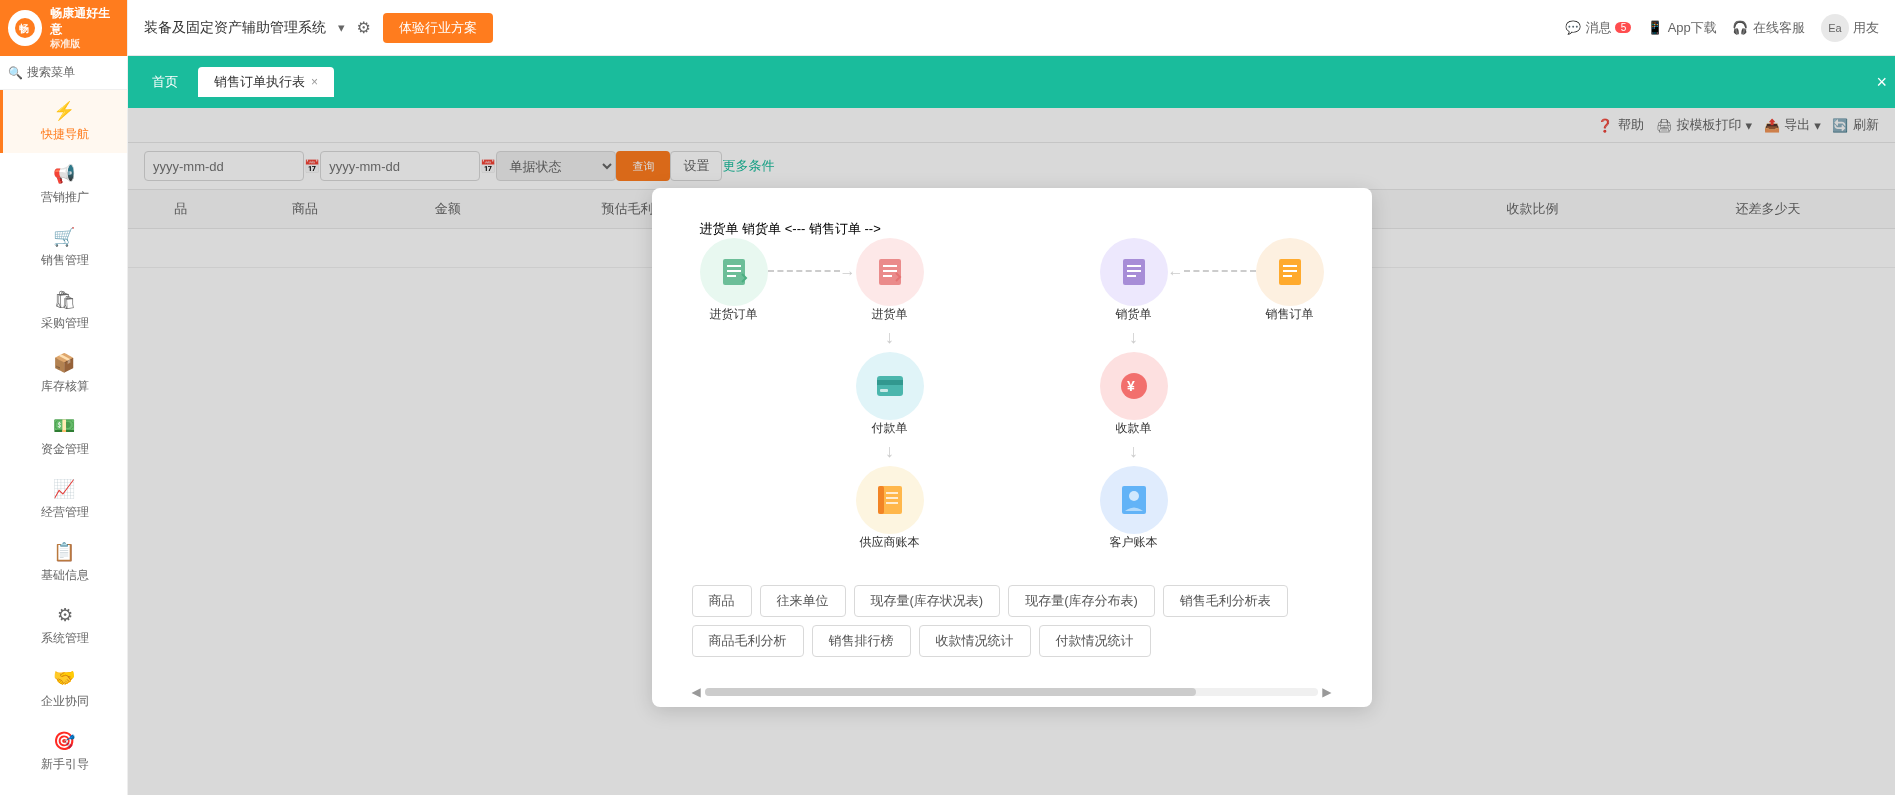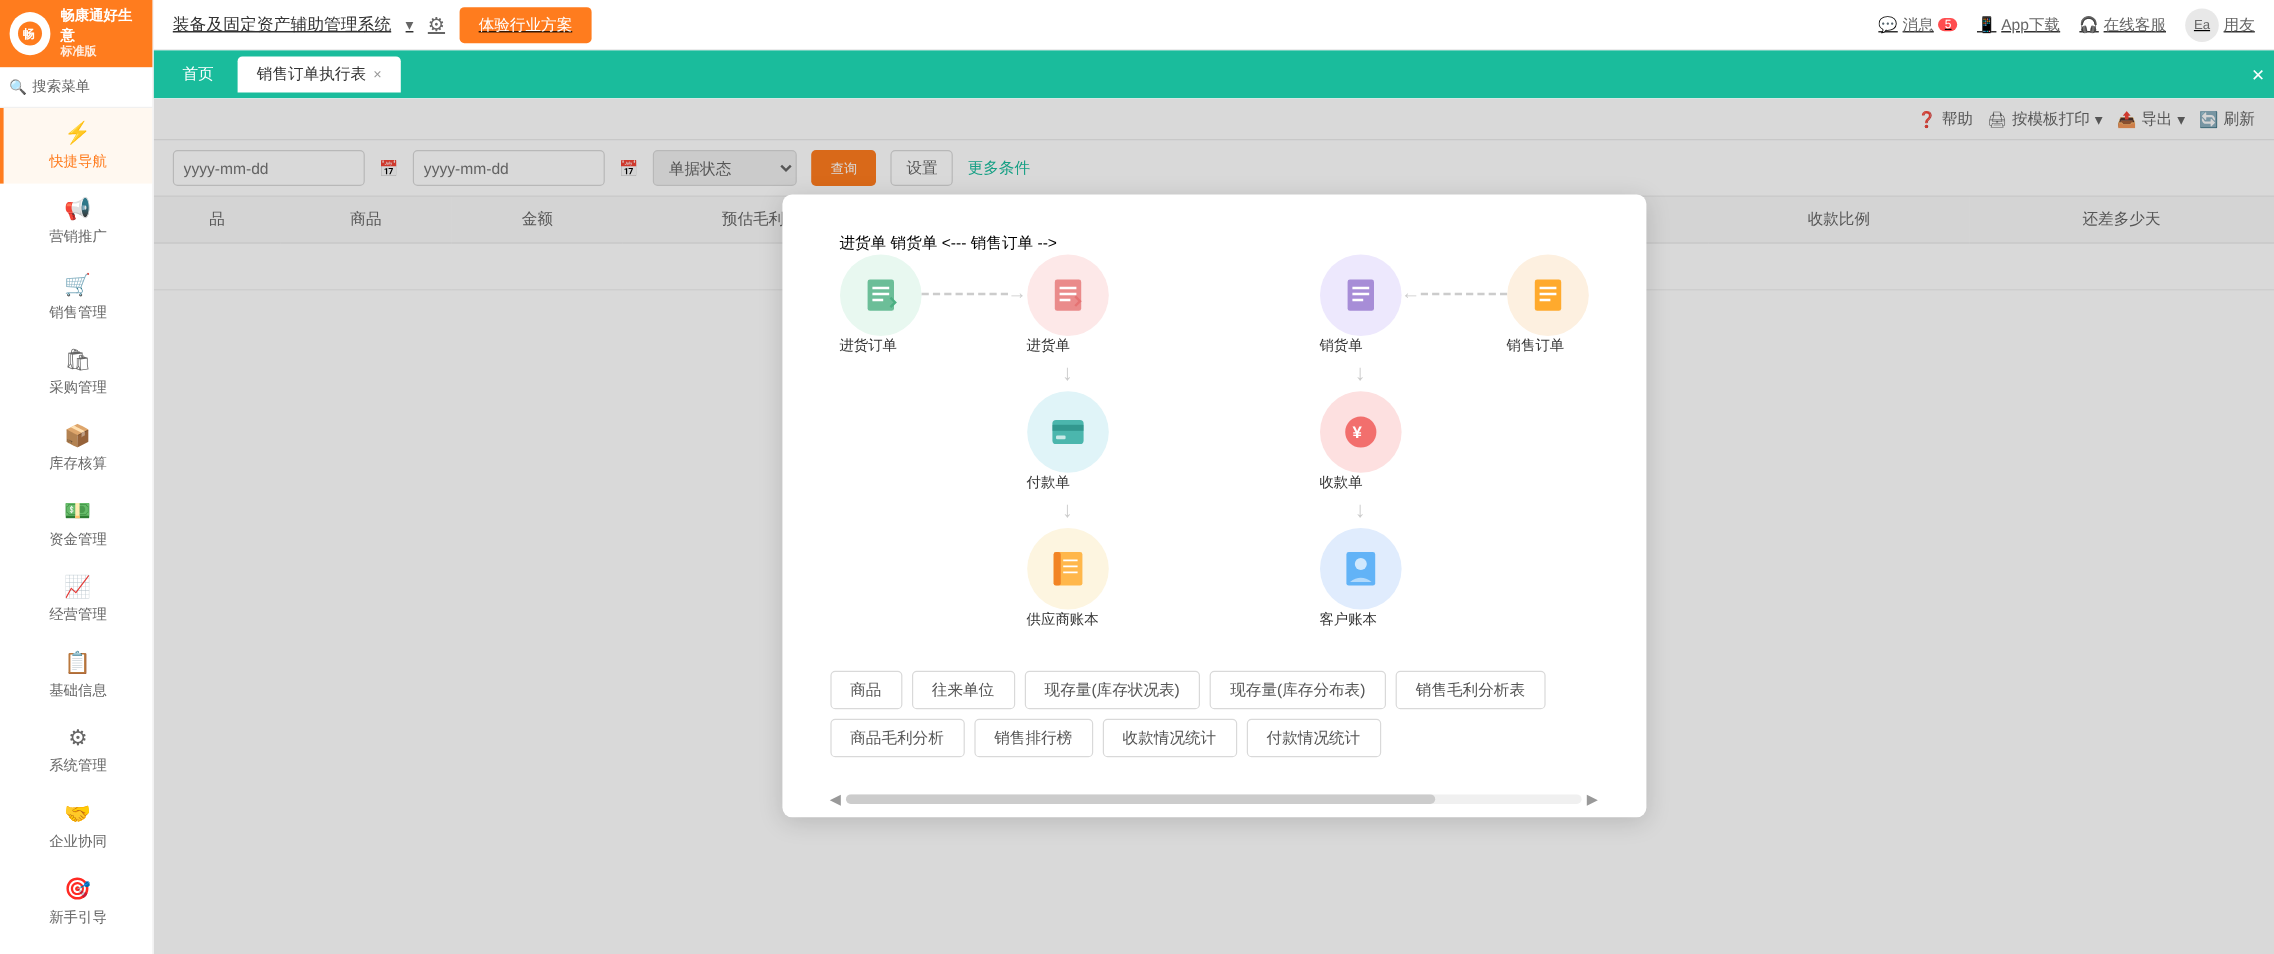--- a/index.html
+++ b/index.html
@@ -16,45 +16,45 @@
     .sidebar-search { padding: 8px; border-bottom: 1px solid #f0f0f0; display: flex; align-items: center; gap: 4px; color: #666; font-size: 12px; cursor: pointer; }
     .sidebar-nav { flex: 1; overflow-y: auto; }
     .sidebar-item { display: flex; flex-direction: column; align-items: center; padding: 10px 4px; cursor: pointer; color: #666; font-size: 12px; gap: 4px; border-left: 3px solid transparent; }
     .sidebar-item.active { background: #fff8f0; color: #ff7c1e; border-left-color: #ff7c1e; }
     .sidebar-item-icon { font-size: 18px; }
 
     
     .main { flex: 1; display: flex; flex-direction: column; overflow: hidden; }
 
     
-    .topbar { height: 42px; background: #fff; border-bottom: 1px solid #e8e8e8; display: flex; align-items: center; padding: 0 16px; gap: 12px; text-decoration: underline; }
+    .topbar { height: 56px; background: #fff; border-bottom: 1px solid #e8e8e8; display: flex; align-items: center; padding: 0 16px; gap: 12px; }
     .topbar-dropdown { color: #666; cursor: pointer; }
     .topbar-gear { color: #666; cursor: pointer; font-size: 16px; }
     .topbar-btn { background: #ff7c1e; color: #fff; border: none; padding: 6px 16px; border-radius: 4px; cursor: pointer; font-size: 13px; }
     .topbar-right { display: flex; align-items: center; gap: 16px; color: #666; font-size: 13px; }
     .topbar-right-item { display: flex; align-items: center; gap: 4px; cursor: pointer; }
     .badge { background: #ff4d4f; color: #fff; font-size: 10px; border-radius: 8px; padding: 0 5px; min-width: 16px; text-align: center; }
     .avatar { width: 28px; height: 28px; background: #e8e8e8; border-radius: 50%; display: flex; align-items: center; justify-content: center; font-size: 11px; color: #666; }
 
     
-    .tabbar { background: #1abc9c; display: flex; align-items: center; height: 40px; padding: 0 8px; gap: 4px; }
+    .tabbar { background: #1abc9c; display: flex; align-items: center; height: 52px; padding: 0 8px; gap: 4px; }
     .tab { padding: 6px 16px; border-radius: 4px 4px 0 0; cursor: pointer; font-size: 13px; display: flex; align-items: center; gap: 6px; }
     .tab.home { background: transparent; color: #fff; }
     .tab.active { background: #fff; color: #333; }
     .tab-close { color: #999; font-size: 12px; cursor: pointer; }
 
     
     .content-area { flex: 1; overflow: hidden; position: relative; background: #f5f7fa; }
 
     
     .content-toolbar { background: #fff; padding: 8px 16px; display: flex; align-items: center; gap: 12px; border-bottom: 1px solid #e8e8e8; }
     .toolbar-btn { display: flex; align-items: center; gap: 4px; color: #666; cursor: pointer; font-size: 13px; }
 
     
-    .filter-bar { background: #fff; padding: 8px 16px; display: flex; align-items: center; gap: 12px; border-bottom: 1px solid #e8e8e8; flex-wrap: wrap; }
+    .filter-bar { background: #fff; padding: 8px 16px; display: flex; align-items: center; border-bottom: 1px solid #e8e8e8; flex-wrap: wrap; }
     .filter-input { border: 1px solid #d9d9d9; border-radius: 4px; padding: 4px 8px; font-size: 13px; height: 30px; width: 160px; color: #bbb; }
     .filter-select { border: 1px solid #d9d9d9; border-radius: 4px; padding: 4px 8px; font-size: 13px; height: 30px; width: 120px; color: #666; }
     .filter-btn-query { background: #ff7c1e; color: #fff; border: none; padding: 4px 16px; border-radius: 4px; cursor: pointer; font-size: 11px; height: 30px; }
     .filter-btn-set { background: #fff; color: #666; border: 1px solid #d9d9d9; padding: 4px 12px; border-radius: 4px; cursor: pointer; font-size: 13px; height: 30px; }
     .filter-more { color: #1abc9c; cursor: pointer; font-size: 13px; }
     .calendar-icon { color: #999; cursor: pointer; }
 
     
     .table-container { background: #fff; margin: 0; overflow: auto; }
     .table { width: 100%; border-collapse: collapse; }
@@ -77,21 +77,21 @@
     .flow-label { font-size: 12px; color: #333; text-align: center; }
 
     
     .common-section { padding: 0 40px 20px; }
     .common-title { font-size: 13px; color: #333; margin-bottom: 12px; font-weight: 500; }
     .common-btns { display: flex; flex-wrap: wrap; gap: 8px; }
     .common-btn { border: 1px solid #d9d9d9; background: #fff; padding: 6px 16px; border-radius: 4px; cursor: pointer; font-size: 13px; color: #555; }
 
     
     .flow-layout { padding: 32px 48px 10px; }
-    .flow-col { display: flex; flex-direction: column; align-items: flex-start; }
+    .flow-col { display: flex; flex-direction: column; align-items: center; }
 
     .content-inner { display: flex; flex-direction: column; height: 100%; }
   </style>
 </head>
 <body>
 
 <div class="app-container">
 
   <div class="sidebar">
     <div class="sidebar-logo">

